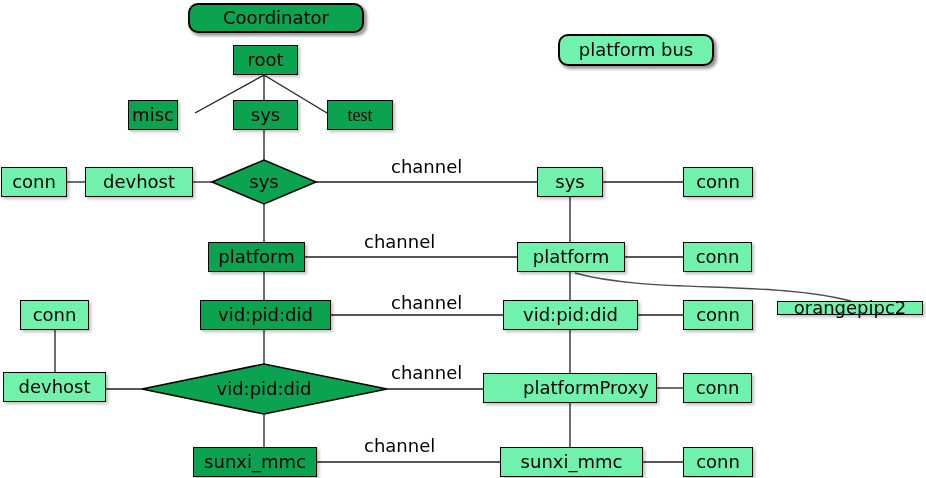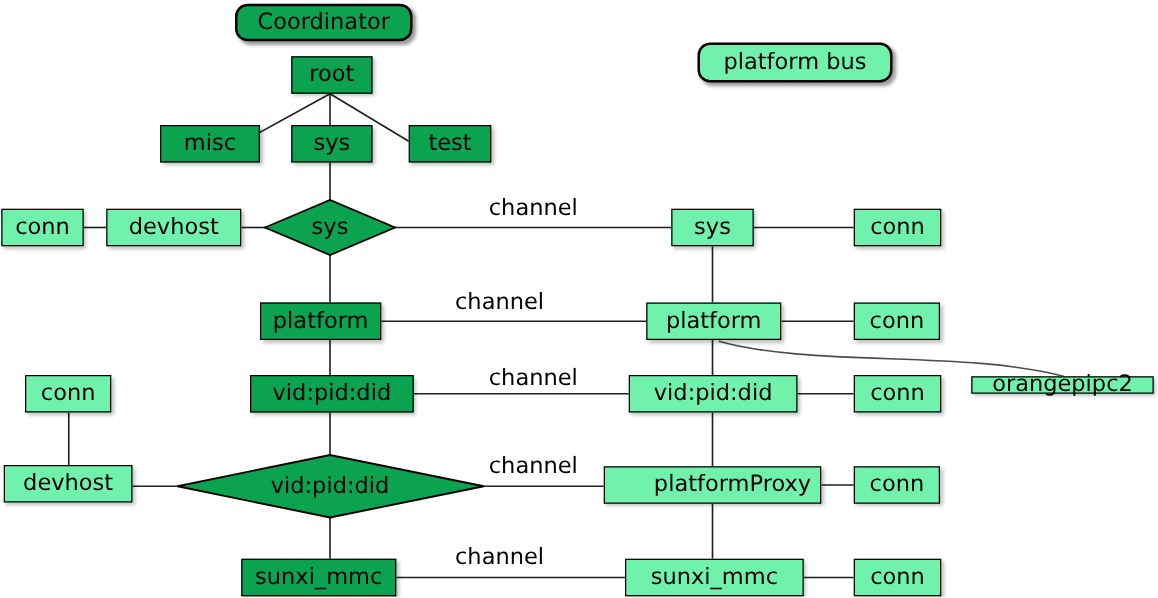--- a/index.html
+++ b/index.html
@@ -77,27 +77,27 @@
       <path d="M317,462 L500,462"></path>
       <path d="M643,462 L683,462"></path>
     </g>
 
     <path d="M575,273 C650,294 770,280 851,301" stroke="var(--curve)" stroke-width="1.3" fill="none"></path>
 
     <polygon points="212,182 264,160 316,182 264,204" fill="var(--dark-green)" stroke="var(--stroke)" stroke-width="1.5"></polygon>
     <polygon points="142,389 264,364 387,389 264,414" fill="var(--dark-green)" stroke="var(--stroke)" stroke-width="1.5"></polygon>
   </svg>
 
-  <div class="node dark rounded" style="left:188px;top:3px;width:142px;height:30px;">Coordinator</div>
+  <div class="node dark rounded" style="left:188px;top:3px;width:176px;height:30px;">Coordinator</div>
   <div class="node light rounded" style="left:558px;top:34px;width:156px;height:32px;">platform bus</div>
 
   <div class="node dark" style="left:233px;top:45px;width:65px;height:30px;">root</div>
-  <div class="node dark" style="left:128px;top:100px;width:80px;height:30px;">misc</div>
+  <div class="node dark" style="left:128px;top:100px;width:50px;height:30px;">misc</div>
   <div class="node dark" style="left:233px;top:100px;width:65px;height:30px;">sys</div>
-  <div class="node dark" style="left:327px;top:100px;width:66px;height:30px;">test</div>
+  <div class="node dark" style="left:327px;top:100px;width:66px;height:30px;font-family:Liberation Serif, serif;">test</div>
 
   <div class="node light" style="left:1px;top:167px;width:66px;height:30px;">conn</div>
   <div class="node light" style="left:85px;top:167px;width:108px;height:30px;">devhost</div>
   <div class="diamond-label" style="left:214px;top:168px;width:100px;height:28px;">sys</div>
   <div class="node light" style="left:537px;top:167px;width:66px;height:30px;">sys</div>
   <div class="node light" style="left:683px;top:167px;width:70px;height:30px;">conn</div>
 
   <div class="node dark" style="left:208px;top:242px;width:97px;height:30px;">platform</div>
   <div class="node light" style="left:517px;top:242px;width:108px;height:30px;">platform</div>
   <div class="node light" style="left:683px;top:242px;width:69px;height:30px;">conn</div>

